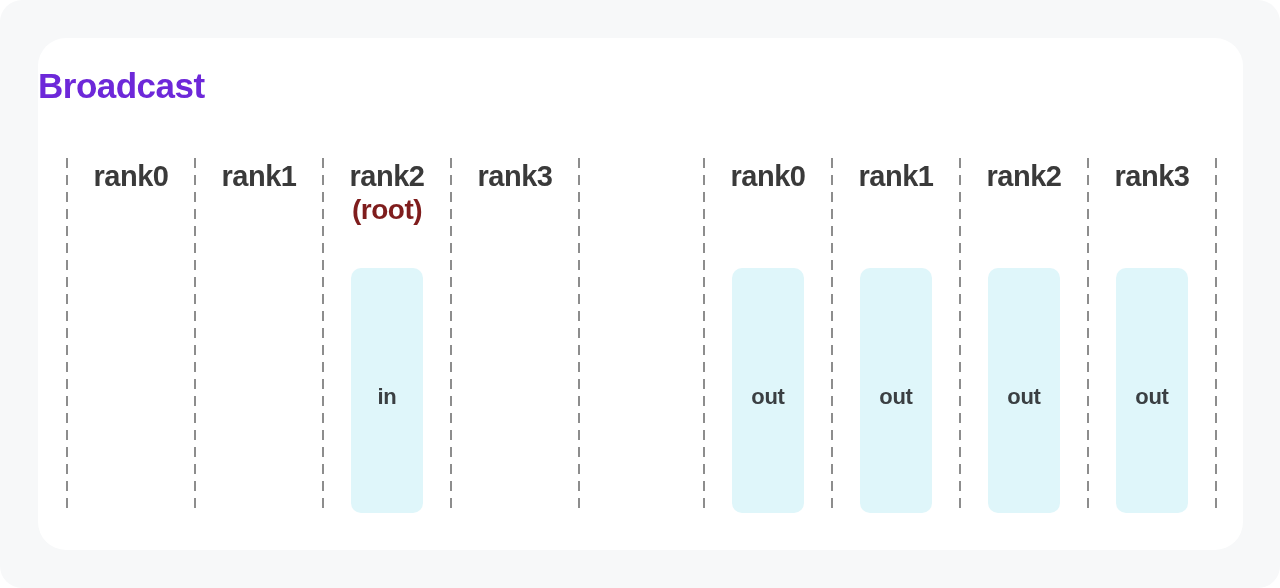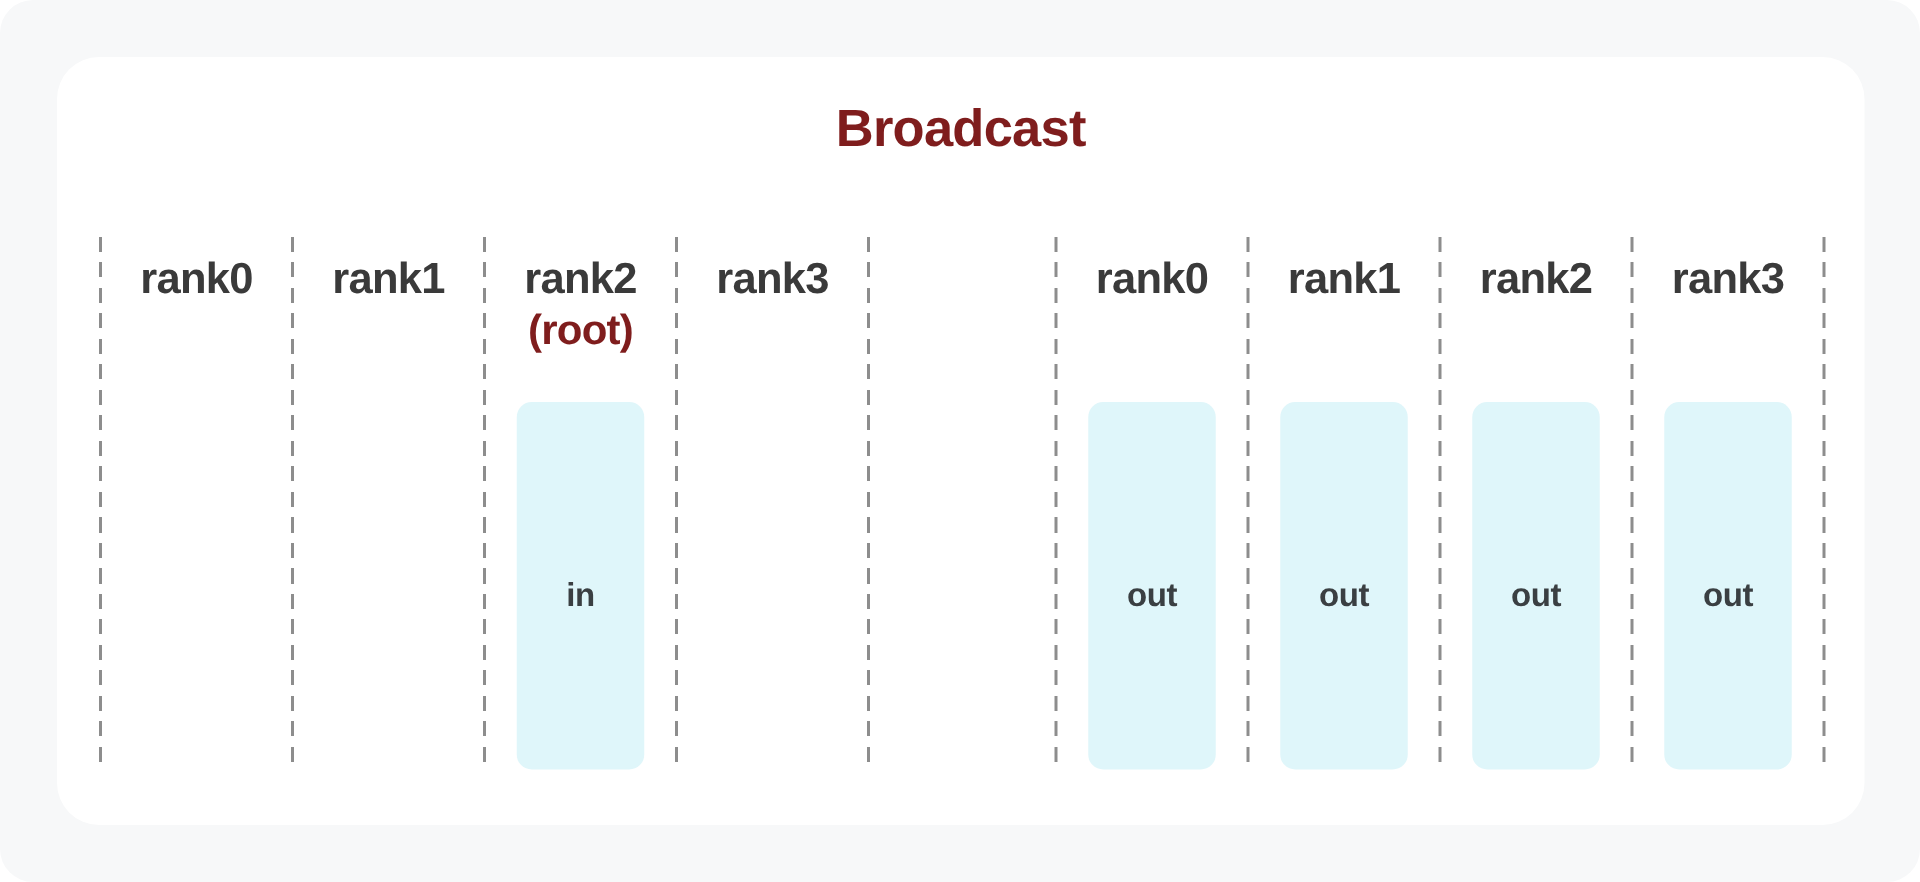--- a/index.html
+++ b/index.html
@@ -23,25 +23,24 @@
     width: 1205px;
     height: 512px;
     background: #ffffff;
     border-radius: 28px;
   }
   .title {
     position: absolute;
     top: 28px;
     left: 0;
     width: 100%;
-    text-align: center;
     font-size: 35px;
     font-weight: 700;
     letter-spacing: -0.5px;
-    color: #7f1d1d;
+    color: #6d28d9;
   }
   .group {
     position: absolute;
     top: 120px;
     height: 354px;
     display: flex;
     flex-direction: row;
     align-items: stretch;
   }
   .group-0 { left: 28px; }
@@ -53,42 +52,42 @@
       to bottom,
       #8d8d8d 0px, #8d8d8d 10px,
       transparent 10px, transparent 17px
     );
   }
   .column {
     position: relative;
     width: 126px;
   }
   .rank-label {
-    margin-top: 12px;
+    margin-top: 2px;
     text-align: center;
     font-size: 29px;
     line-height: 32px;
     font-weight: 700;
     letter-spacing: -0.5px;
     color: #3a3a3a;
   }
   .rank-sublabel {
     text-align: center;
     font-size: 28px;
     line-height: 36px;
     font-weight: 700;
     letter-spacing: -0.5px;
     color: #7f1d1d;
   }
   .databox {
     position: absolute;
     left: 50%;
     transform: translateX(-50%);
     top: 110px;
-    width: 85px;
+    width: 72px;
     height: 245px;
     background: #dff6fa;
     border-radius: 10px;
     display: flex;
     align-items: center;
     justify-content: center;
     padding-top: 12px;
     box-sizing: border-box;
     font-size: 22px;
     font-weight: 700;

